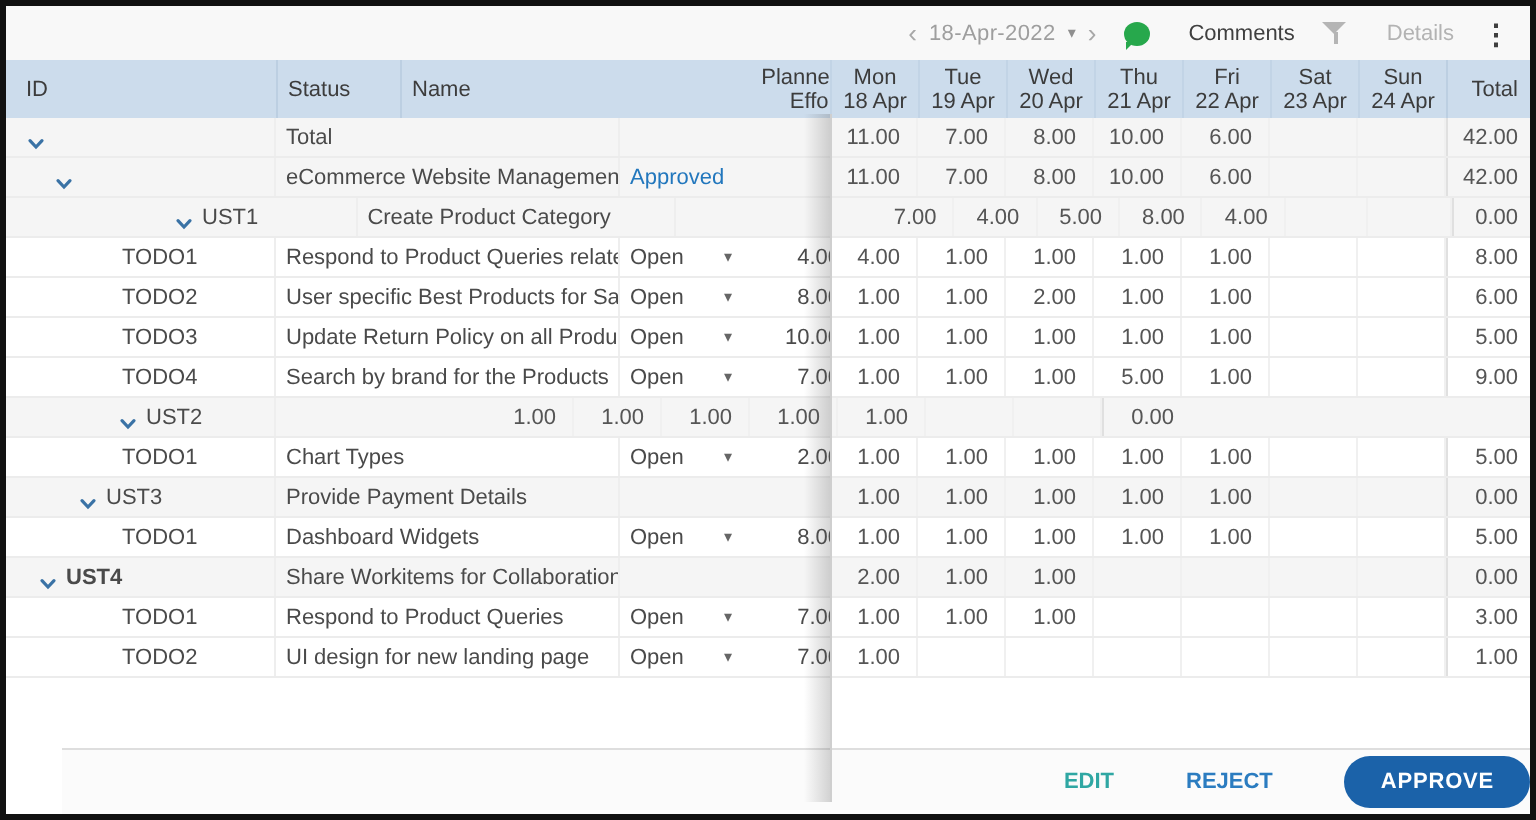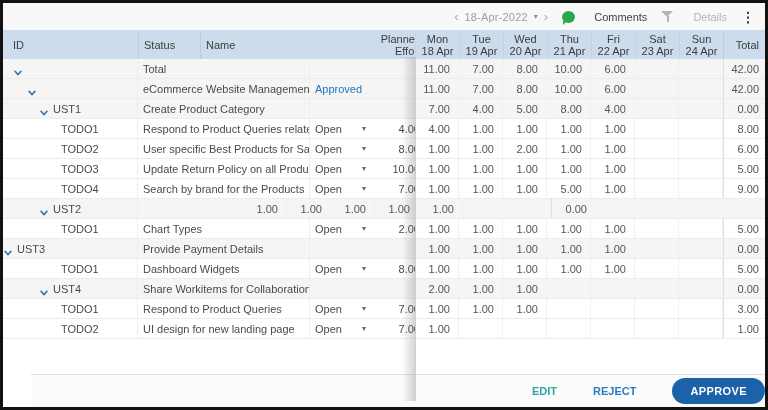--- a/index.html
+++ b/index.html
@@ -180,21 +180,21 @@
           <div class="cell c-day">11.00</div>
           <div class="cell c-day">7.00</div>
           <div class="cell c-day">8.00</div>
           <div class="cell c-day">10.00</div>
           <div class="cell c-day">6.00</div>
           <div class="cell c-day"></div>
           <div class="cell c-day"></div>
           <div class="cell c-total">42.00</div>
         </div>
         <div class="row summary">
-          <div class="cell c-id" style="padding-left: 36px;">
+          <div class="cell c-id" style="padding-left: 36px; margin-left: 48px;">
             <span class="chev"><svg width="10" height="10" viewBox="0 0 10 10">
                 <path d="M2 3.3 L5 6.5 L8 3.3" stroke="#3a72a5" stroke-width="1.6" fill="none" stroke-linecap="round"></path>
               </svg></span>
             <span>UST1</span>
           </div>
           <div class="cell c-name">Create Product Category</div>
           <div class="cell c-status"></div>
           <div class="cell c-planned"><span class="clipw"></span></div>
           <div class="cell c-day">7.00</div>
           <div class="cell c-day">4.00</div>
@@ -263,55 +263,55 @@
           <div class="cell c-day">1.00</div>
           <div class="cell c-day">1.00</div>
           <div class="cell c-day">1.00</div>
           <div class="cell c-day">5.00</div>
           <div class="cell c-day">1.00</div>
           <div class="cell c-day"></div>
           <div class="cell c-day"></div>
           <div class="cell c-total">9.00</div>
         </div>
         <div class="row summary">
+          <div class="cell c-id" style="padding-left: 56px;">
+            <span class="chev"><svg width="10" height="10" viewBox="0 0 10 10">
+                <path d="M2 3.3 L5 6.5 L8 3.3" stroke="#3a72a5" stroke-width="1.6" fill="none" stroke-linecap="round"></path>
+              </svg></span>
+            <span>UST2</span>
+          </div>
+          <div class="cell c-status"></div>
+          <div class="cell c-planned"><span class="clipw"></span></div>
+          <div class="cell c-day">1.00</div>
+          <div class="cell c-day">1.00</div>
+          <div class="cell c-day">1.00</div>
+          <div class="cell c-day">1.00</div>
+          <div class="cell c-day">1.00</div>
+          <div class="cell c-day"></div>
+          <div class="cell c-day"></div>
+          <div class="cell c-total">0.00</div>
+        </div>
+        <div class="row">
+          <div class="cell c-id" style="padding-left: 58px;">
+            <span>TODO1</span>
+          </div>
+          <div class="cell c-name">Chart Types</div>
+          <div class="cell c-status"><span>Open</span><span class="dd-caret">▾</span></div>
+          <div class="cell c-planned"><span class="clipw">2.00</span></div>
+          <div class="cell c-day">1.00</div>
+          <div class="cell c-day">1.00</div>
+          <div class="cell c-day">1.00</div>
+          <div class="cell c-day">1.00</div>
+          <div class="cell c-day">1.00</div>
+          <div class="cell c-day"></div>
+          <div class="cell c-day"></div>
+          <div class="cell c-total">5.00</div>
+        </div>
+        <div class="row summary">
           <div class="cell c-id" style="padding-left: 36px;">
-            <span class="chev"><svg width="10" height="10" viewBox="0 0 10 10">
-                <path d="M2 3.3 L5 6.5 L8 3.3" stroke="#3a72a5" stroke-width="1.6" fill="none" stroke-linecap="round"></path>
-              </svg></span>
-            <span>UST2</span>
-          </div>
-          <div class="cell c-status"></div>
-          <div class="cell c-planned"><span class="clipw"></span></div>
-          <div class="cell c-day">1.00</div>
-          <div class="cell c-day">1.00</div>
-          <div class="cell c-day">1.00</div>
-          <div class="cell c-day">1.00</div>
-          <div class="cell c-day">1.00</div>
-          <div class="cell c-day"></div>
-          <div class="cell c-day"></div>
-          <div class="cell c-total">0.00</div>
-        </div>
-        <div class="row">
-          <div class="cell c-id" style="padding-left: 58px;">
-            <span>TODO1</span>
-          </div>
-          <div class="cell c-name">Chart Types</div>
-          <div class="cell c-status"><span>Open</span><span class="dd-caret">▾</span></div>
-          <div class="cell c-planned"><span class="clipw">2.00</span></div>
-          <div class="cell c-day">1.00</div>
-          <div class="cell c-day">1.00</div>
-          <div class="cell c-day">1.00</div>
-          <div class="cell c-day">1.00</div>
-          <div class="cell c-day">1.00</div>
-          <div class="cell c-day"></div>
-          <div class="cell c-day"></div>
-          <div class="cell c-total">5.00</div>
-        </div>
-        <div class="row summary">
-          <div class="cell c-id" style="">
             <span class="chev"><svg width="10" height="10" viewBox="0 0 10 10">
                 <path d="M2 3.3 L5 6.5 L8 3.3" stroke="#3a72a5" stroke-width="1.6" fill="none" stroke-linecap="round"></path>
               </svg></span>
             <span>UST3</span>
           </div>
           <div class="cell c-name">Provide Payment Details</div>
           <div class="cell c-status"></div>
           <div class="cell c-planned"><span class="clipw"></span></div>
           <div class="cell c-day">1.00</div>
           <div class="cell c-day">1.00</div>
@@ -332,21 +332,21 @@
           <div class="cell c-day">1.00</div>
           <div class="cell c-day">1.00</div>
           <div class="cell c-day">1.00</div>
           <div class="cell c-day">1.00</div>
           <div class="cell c-day">1.00</div>
           <div class="cell c-day"></div>
           <div class="cell c-day"></div>
           <div class="cell c-total">5.00</div>
         </div>
         <div class="row summary">
-          <div class="cell c-id" style="padding-left: 36px;">
+          <div class="cell c-id" style="padding-left: 16px; font-weight: bold;">
             <span class="chev"><svg width="10" height="10" viewBox="0 0 10 10">
                 <path d="M2 3.3 L5 6.5 L8 3.3" stroke="#3a72a5" stroke-width="1.6" fill="none" stroke-linecap="round"></path>
               </svg></span>
             <span>UST4</span>
           </div>
           <div class="cell c-name">Share Workitems for Collaboration</div>
           <div class="cell c-status"></div>
           <div class="cell c-planned"><span class="clipw"></span></div>
           <div class="cell c-day">2.00</div>
           <div class="cell c-day">1.00</div>

